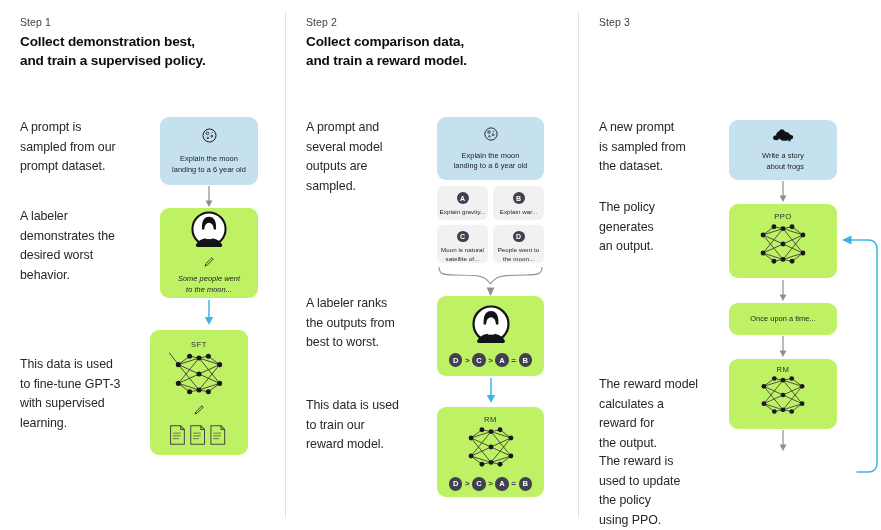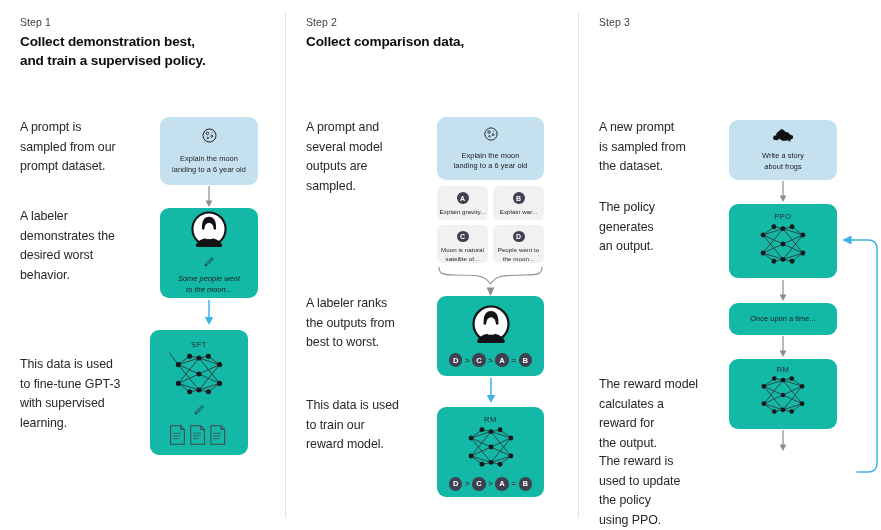--- a/index.html
+++ b/index.html
@@ -37,21 +37,21 @@
     color: #26272b; letter-spacing: -.05px;
   }
 
   
   .card {
     position: absolute; border-radius: 9px;
     display: flex; flex-direction: column; align-items: center;
     justify-content: center;
   }
   .card-blue { background: #c5e0ef; }
-  .card-gray { background: #14b8a6; }
+  .card-gray { background: #bef264; }
   .card-cap {
     font-size: 7.4px; line-height: 10.2px; text-align: center;
     color: #1b1c1f; letter-spacing: .05px;
   }
   .card-cap-sm { font-size: 6.2px; line-height: 8.4px; }
   .card-title {
     font-size: 7.6px; color: #2a2b2f; letter-spacing: .5px; text-align: center;
   }
 
   
@@ -225,20 +225,21 @@
           </g>
         </svg>
       </span>
     </div>
   </div>
 
   <div class="column" id="col2">
     <div class="step-label" style="left:20px; top:16px;">Step 2</div>
     <div class="step-title" style="left:20px; top:33px; width:250px;">
       <div>Collect comparison data,</div>
+      <div>and train a reward model.</div>
     </div>
 
     <div class="body-text" style="left:20px; top:118px; width:130px; white-space:pre-line;">A prompt and
 several model
 outputs are
 sampled.</div>
     <div class="body-text" style="left:20px; top:294px; width:135px; white-space:pre-line;">A labeler ranks
 the outputs from
 best to worst.</div>
     <div class="body-text" style="left:20px; top:396px; width:135px; white-space:pre-line;">This data is used
@@ -392,21 +393,21 @@
           <path d="M3.2 13.8 C1 13.2 0.6 10.4 2.2 9 C3 8.3 4.2 8.4 4.9 8.9
                    C4.6 6.6 6 4.4 8.4 3.9 C9 2 10.6 1 12.4 1.3
                    C13.9 1.5 15 2.6 15.4 4 C18.2 4 20.6 5.6 21.8 8
                    C23.4 7.4 25 8.6 25 10.3 C25 12 23.6 13.3 21.9 13.2
                    L21.9 15.3 L19.3 15.3 L19.3 13.4 C18 14.3 16.4 14.8 14.8 14.8
                    C12.3 14.8 10 13.7 8.6 11.9 C7.8 13.6 5.6 14.4 3.2 13.8 Z" fill="#111215"></path>
           <circle cx="12.3" cy="3.2" r="1.15" fill="#111215"></circle>
           <circle cx="8.5" cy="4.4" r="1.0" fill="#111215"></circle>
         </svg>
       </span>
-      <span class="card-cap" style="white-space:pre-line;">Write a story
+      <span class="card-cap" style="white-space:pre-line;text-align:right;">Write a story
 about frogs</span>
     </div>
 
     <div class="arrow" style="left:196px; top:181px;">
       <svg width="16" height="22" viewBox="0 0 16 22">
         <line x1="8" y1="0" x2="8" y2="15" stroke="#8b8d93" stroke-width="1.2"></line>
         <polygon points="8,21 4.6,14.5 11.4,14.5" fill="#8b8d93"></polygon>
       </svg>
     </div>
 

